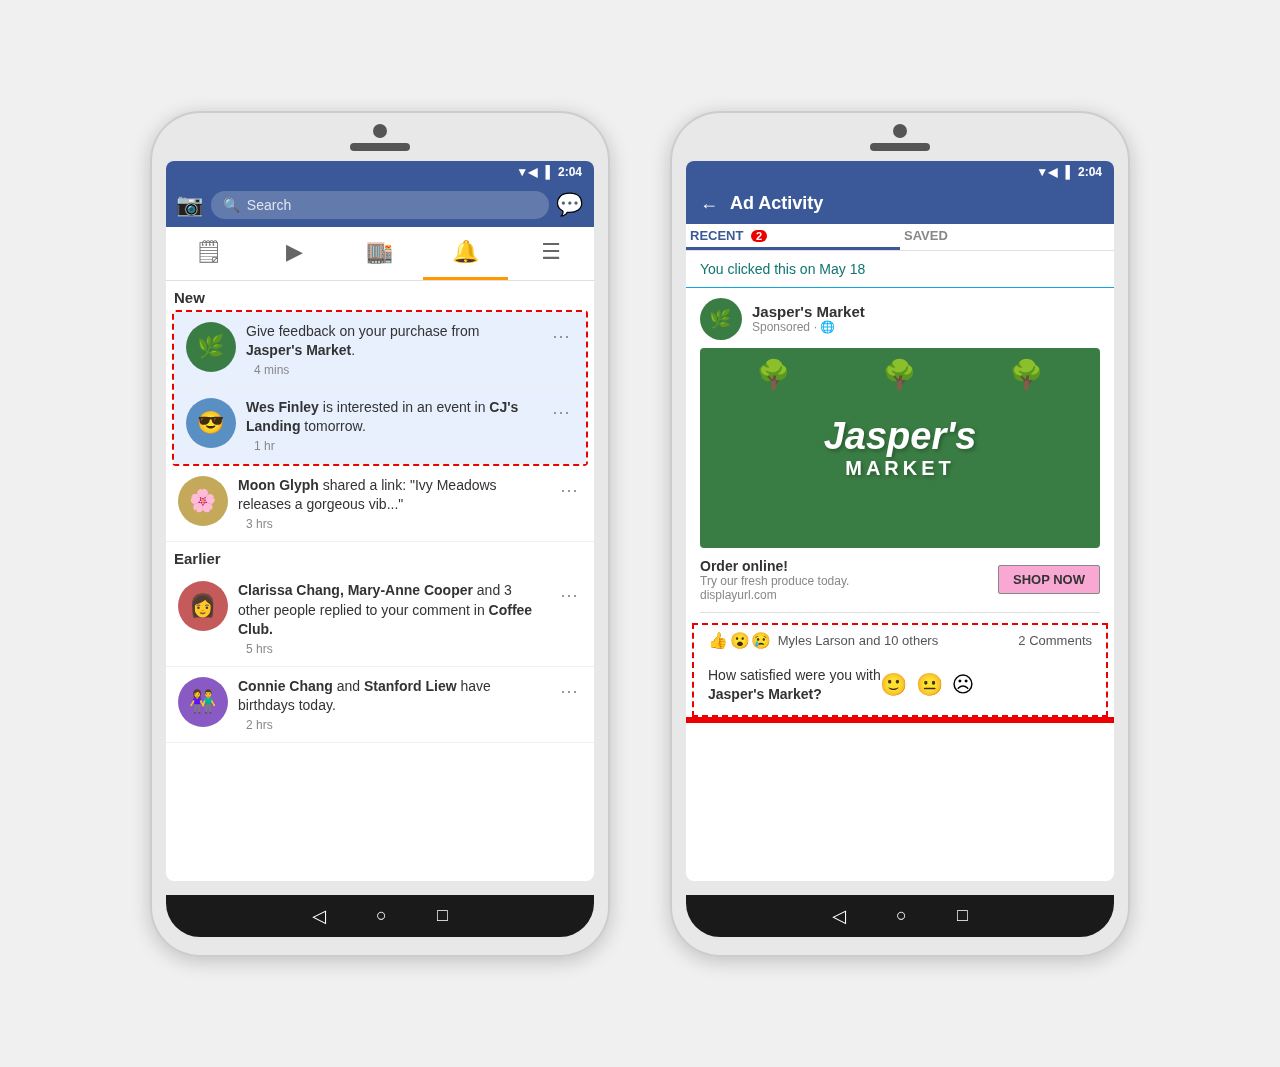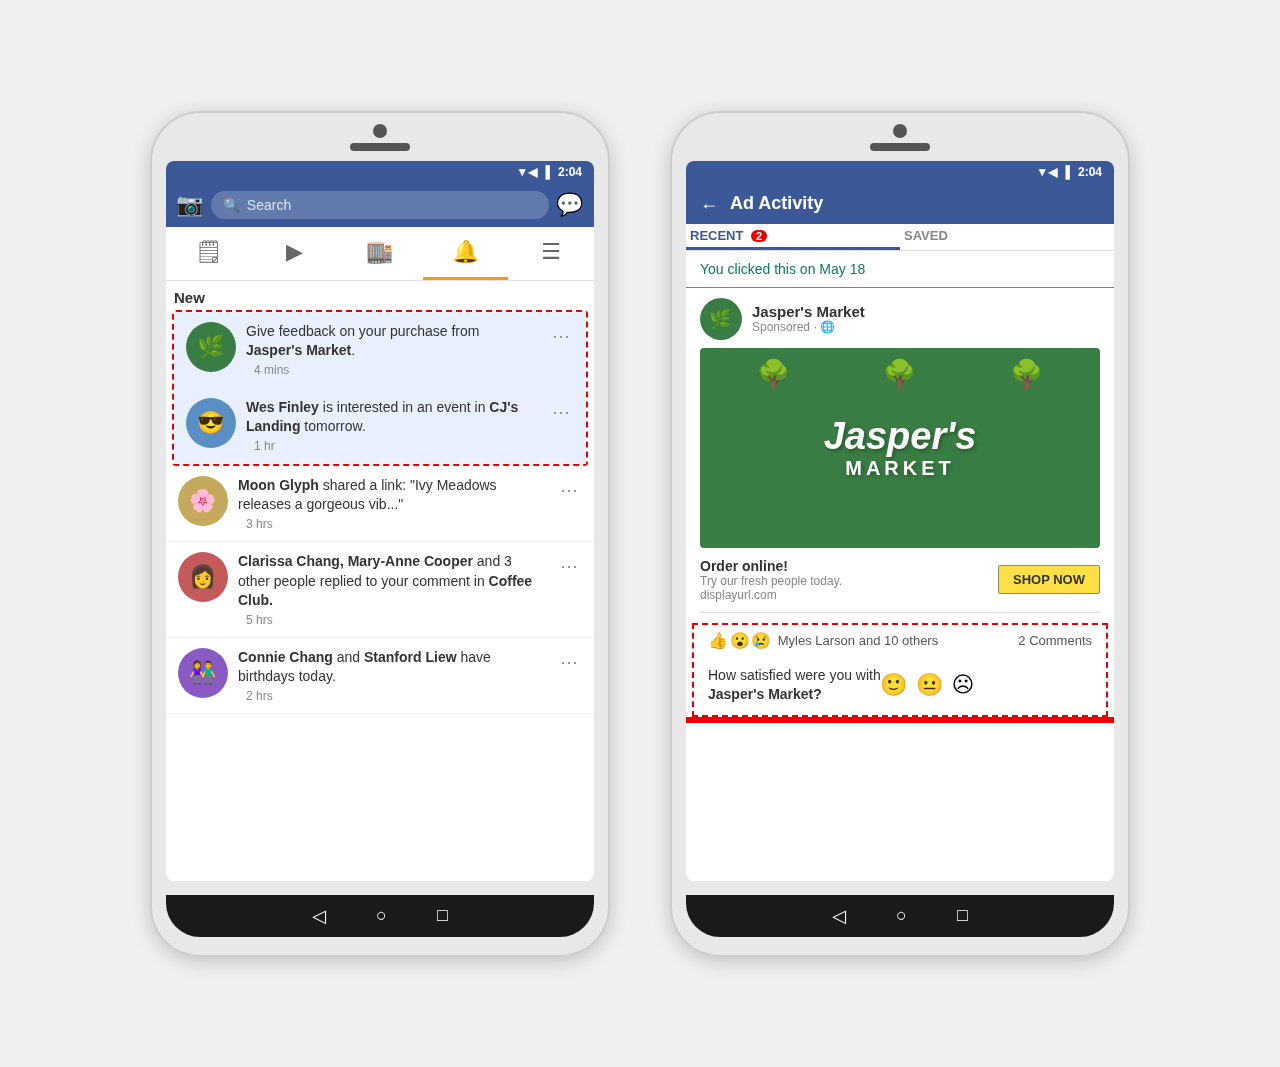--- a/index.html
+++ b/index.html
@@ -305,21 +305,21 @@
     }
     .ad-cta-text { }
     .ad-cta-title { font-weight: 700; font-size: 14px; color: #333; }
     .ad-cta-sub { font-size: 12px; color: #888; }
     .shop-btn {
       border: 1px solid #888;
       padding: 6px 14px;
       font-size: 13px;
       font-weight: 700;
       color: #333;
-      background: #fde047;
+      background: #f9a8d4;
       cursor: pointer;
       border-radius: 2px;
     }
 
     
     .reactions-row {
       display: flex;
       align-items: center;
       justify-content: space-between;
       padding: 6px 14px;
@@ -408,20 +408,21 @@
 
         <div class="notif-item">
           <div class="notif-avatar moon">🌸</div>
           <div class="notif-content">
             <div class="notif-text"><strong>Moon Glyph</strong> shared a link: "Ivy Meadows releases a gorgeous vib..."</div>
             <div class="notif-time">3 hrs</div>
           </div>
           <div class="notif-more">···</div>
         </div>
 
+        <div class="section-label">Earlier</div>
 
         <div class="notif-item">
           <div class="notif-avatar clarissa">👩</div>
           <div class="notif-content">
             <div class="notif-text"><strong>Clarissa Chang, Mary-Anne Cooper</strong> and 3 other people replied to your comment in <strong>Coffee Club.</strong></div>
             <div class="notif-time">5 hrs</div>
           </div>
           <div class="notif-more">···</div>
         </div>
 
@@ -492,21 +493,21 @@
               <span style="font-size:28px;">🌳</span>
             </div>
             <div class="jasper-ad-text">
               Jasper's<span class="jasper-market-sub">MARKET</span>
             </div>
           </div>
 
           <div class="ad-cta-row">
             <div class="ad-cta-text">
               <div class="ad-cta-title">Order online!</div>
-              <div class="ad-cta-sub">Try our fresh people today.</div>
+              <div class="ad-cta-sub">Try our fresh produce today.</div>
               <div class="ad-cta-sub">displayurl.com</div>
             </div>
             <button class="shop-btn">SHOP NOW</button>
           </div>
         </div>
 
         <div class="right-dashed">
           <div class="reactions-row">
             <div style="display:flex;align-items:center;gap:6px;">
               <div class="reaction-emojis">

